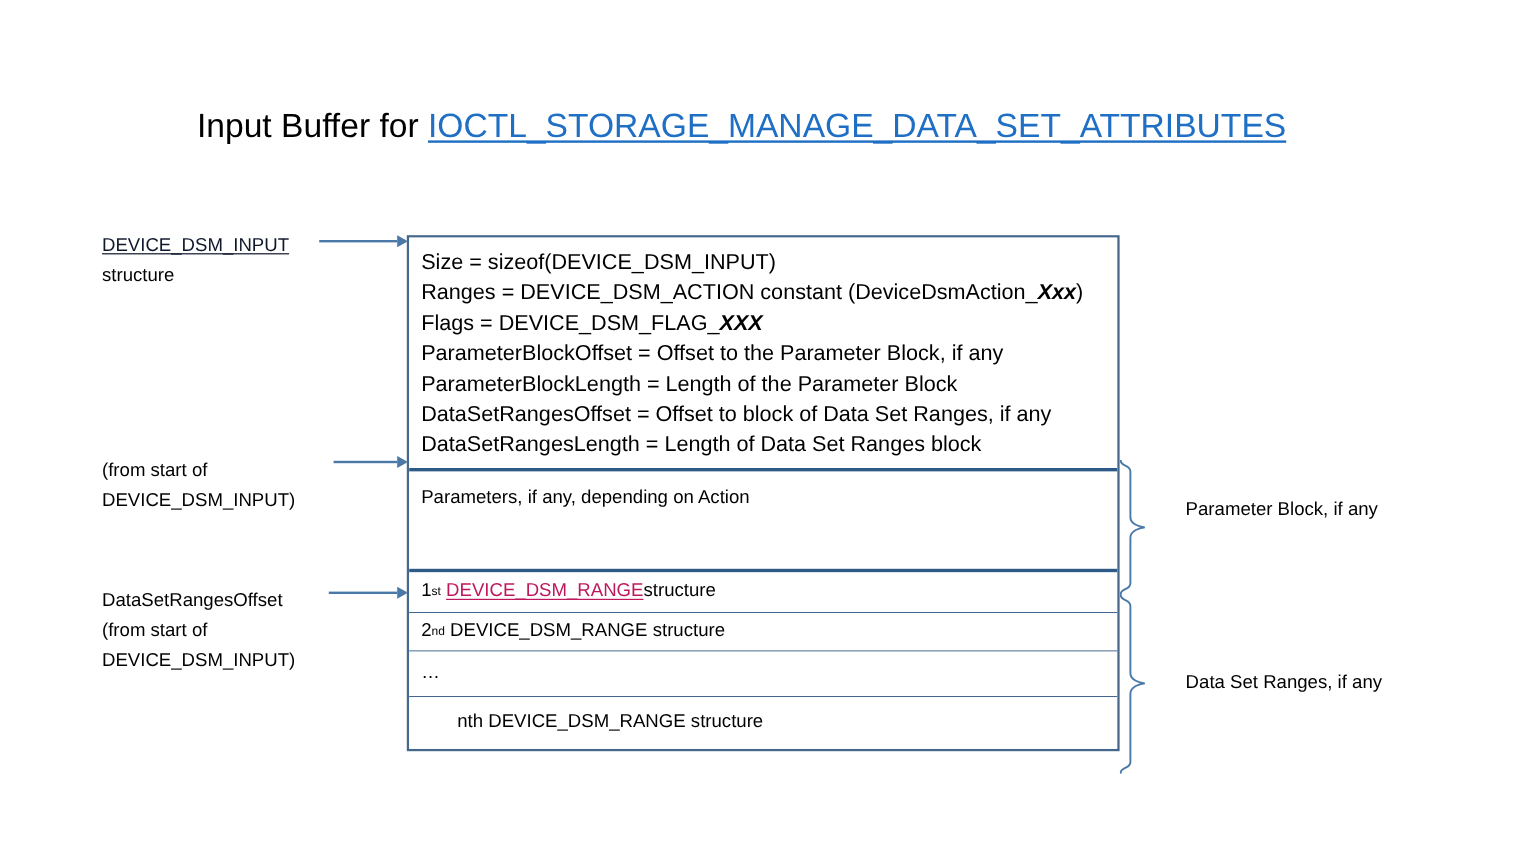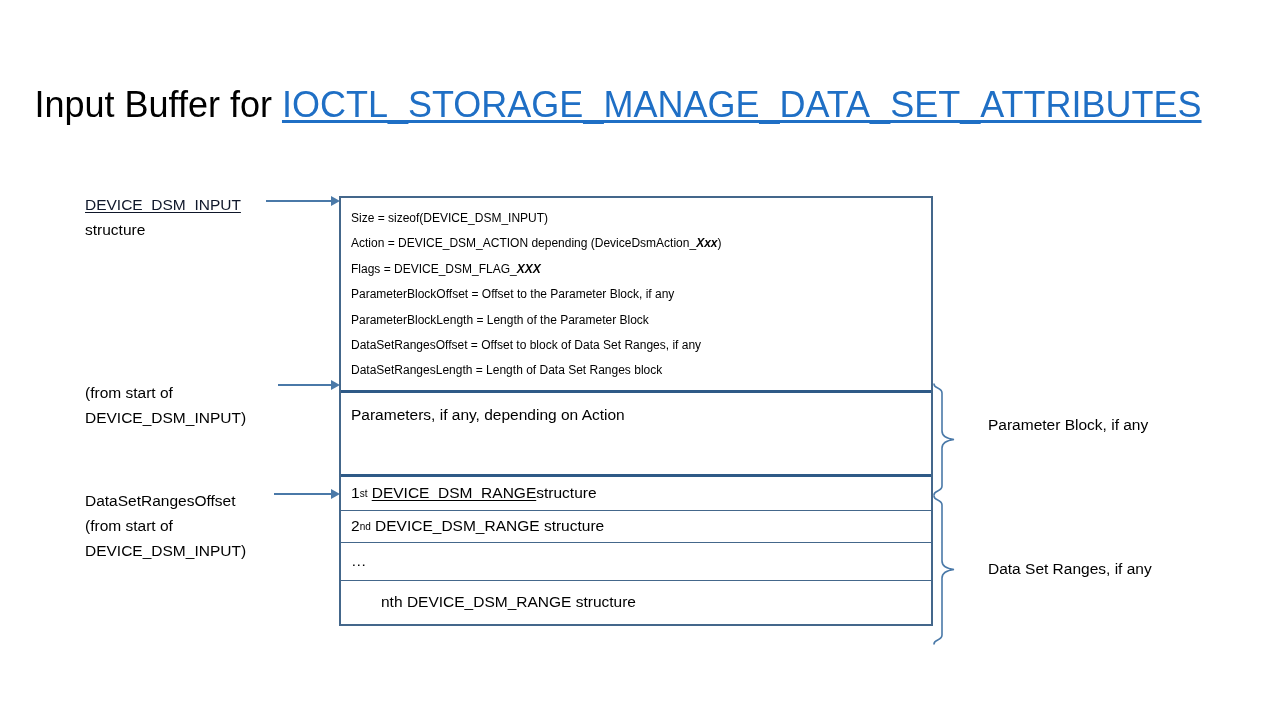--- a/index.html
+++ b/index.html
@@ -16,21 +16,21 @@
     overflow: hidden;
   }
 
   
   #title {
     position: absolute;
     left: 0;
     top: 88px;
     width: 1236px;
     text-align: center;
-    font-size: 36px;
+    font-size: 28px;
     line-height: 34px;
     white-space: nowrap;
   }
   #title .plain { color: #000000; }
   #title .link {
     color: #1F6FC5;
     text-decoration: underline;
     text-underline-offset: 3px;
   }
 
@@ -44,21 +44,21 @@
     box-sizing: border-box;
     background: #ffffff;
   }
   .seg { box-sizing: border-box; background: #fff; }
 
   #seg-header {
     padding: 8px 0 6px 10px;
     border-bottom: 3px solid #2E5A87;
   }
   #seg-header .fieldline {
-    font-size: 12px;
+    font-size: 18px;
     line-height: 25.4px;
     white-space: nowrap;
   }
   .ital { font-style: italic; font-weight: bold; }
 
   #seg-params {
     height: 84px;
     padding: 12px 0 0 10px;
     border-bottom: 3px solid #2E5A87;
     font-size: 15.5px;
@@ -74,21 +74,21 @@
     border-bottom: 1px solid #44678B;
     background: #fff;
   }
   .range-row:last-child { border-bottom: none; }
   #row-1 { height: 34px; }
   #row-2 { height: 32px; }
   #row-3 { height: 38px; }
   #row-4 { height: 43px; padding-left: 40px; }
   .range-row sup { font-size: 10px; vertical-align: super; }
   .range-row .link {
-    color: #000000;
+    color: #be185d;
     text-decoration: underline;
     text-underline-offset: 2px;
   }
 
   
   .left-label {
     position: absolute;
     font-size: 15.5px;
     line-height: 25px;
     color: #000000;
@@ -180,21 +180,21 @@
 </div>
 <div class="arrow" id="arrow-3">
   <div class="shaft"></div>
   <div class="head"></div>
 </div>
 
 <div id="struct-box">
 
   <div class="seg" id="seg-header">
     <div class="fieldline"><span>Size  = sizeof(DEVICE_DSM_INPUT)</span><span class="ital"></span><span></span></div>
-    <div class="fieldline"><span>Action = DEVICE_DSM_ACTION  depending (DeviceDsmAction_</span><span class="ital">Xxx</span><span>)</span></div>
+    <div class="fieldline"><span>Ranges = DEVICE_DSM_ACTION  constant (DeviceDsmAction_</span><span class="ital">Xxx</span><span>)</span></div>
     <div class="fieldline"><span>Flags = DEVICE_DSM_FLAG_</span><span class="ital">XXX</span><span></span></div>
     <div class="fieldline"><span>ParameterBlockOffset  = Offset to the Parameter Block, if any</span></div>
     <div class="fieldline"><span>ParameterBlockLength  = Length of the Parameter  Block</span></div>
     <div class="fieldline"><span>DataSetRangesOffset  = Offset to block of Data Set Ranges, if any</span></div>
     <div class="fieldline"><span>DataSetRangesLength  = Length of Data Set Ranges block</span></div>
   </div>
 
   <div class="seg" id="seg-params">
     <span>Parameters, if any, depending on Action</span>
   </div>

